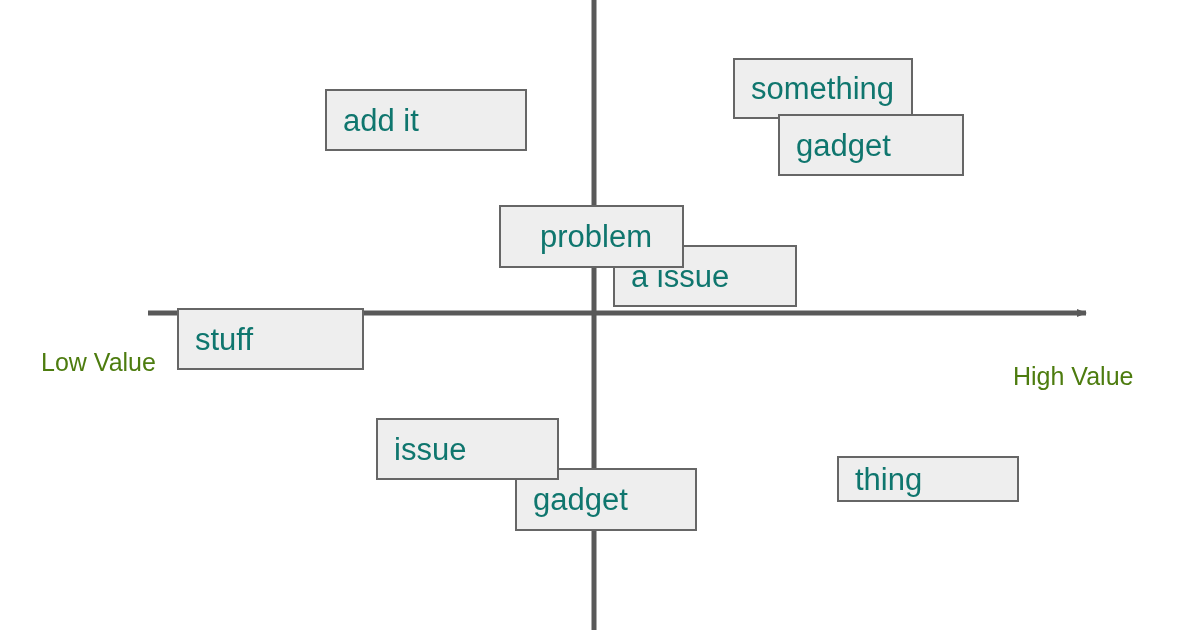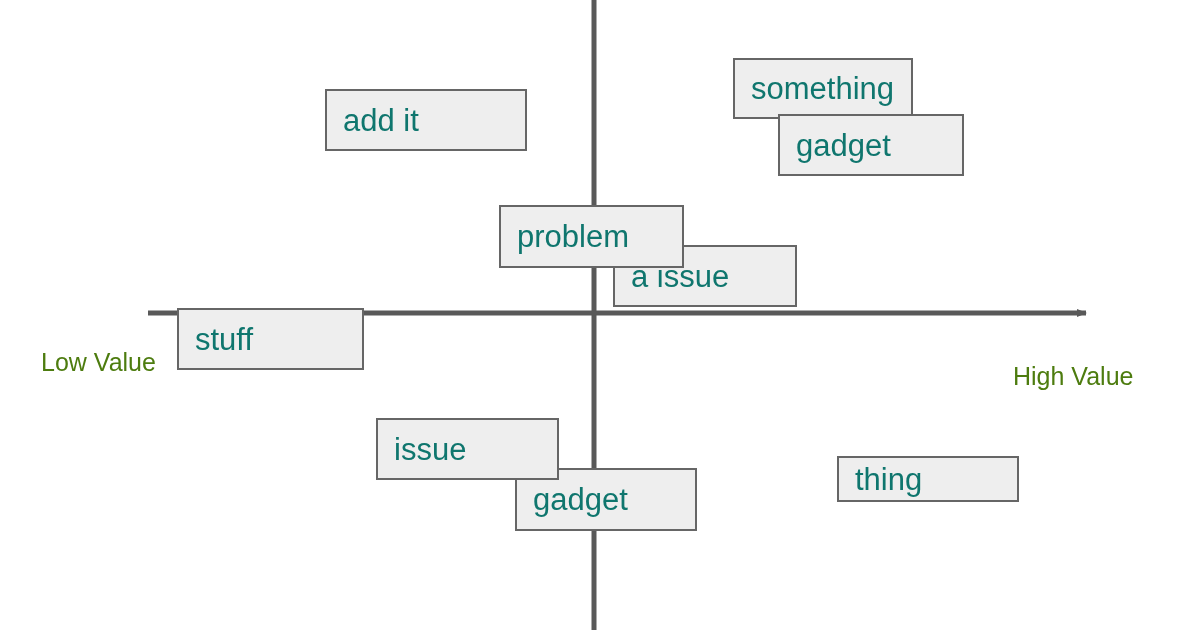--- a/index.html
+++ b/index.html
@@ -76,21 +76,21 @@
   <div id="notes-layer">
       <div class="note" style="left: 325px; top: 89px; width: 202px; height: 62px; z-index: 1; background: rgb(238, 238, 238); border-color: rgb(102, 102, 102);">
         <span class="note-text">add it</span>
       </div>
       <div class="note" style="left: 733px; top: 58px; width: 180px; height: 61px; z-index: 1; background: rgb(238, 238, 238); border-color: rgb(102, 102, 102);">
         <span class="note-text">something</span>
       </div>
       <div class="note" style="left: 778px; top: 114px; width: 186px; height: 62px; z-index: 2; background: rgb(238, 238, 238); border-color: rgb(102, 102, 102);">
         <span class="note-text">gadget</span>
       </div>
-      <div class="note" style="left: 499px; top: 205px; width: 185px; height: 63px; z-index: 3; background: rgb(238, 238, 238); border-color: rgb(102, 102, 102);">
+      <div class="note" style="left: 499px; top: 205px; width: 185px; height: 63px; z-index: 3; background: rgb(238, 238, 238); border-color: rgb(102, 102, 102); padding-left: 23px;">
         <span class="note-text">problem</span>
       </div>
       <div class="note" style="left: 613px; top: 245px; width: 184px; height: 62px; z-index: 2; background: rgb(238, 238, 238); border-color: rgb(102, 102, 102);">
         <span class="note-text">a issue</span>
       </div>
       <div class="note" style="left: 177px; top: 308px; width: 187px; height: 62px; z-index: 3; background: rgb(238, 238, 238); border-color: rgb(102, 102, 102);">
         <span class="note-text">stuff</span>
       </div>
       <div class="note" style="left: 376px; top: 418px; width: 183px; height: 62px; z-index: 3; background: rgb(238, 238, 238); border-color: rgb(102, 102, 102);">
         <span class="note-text">issue</span>

